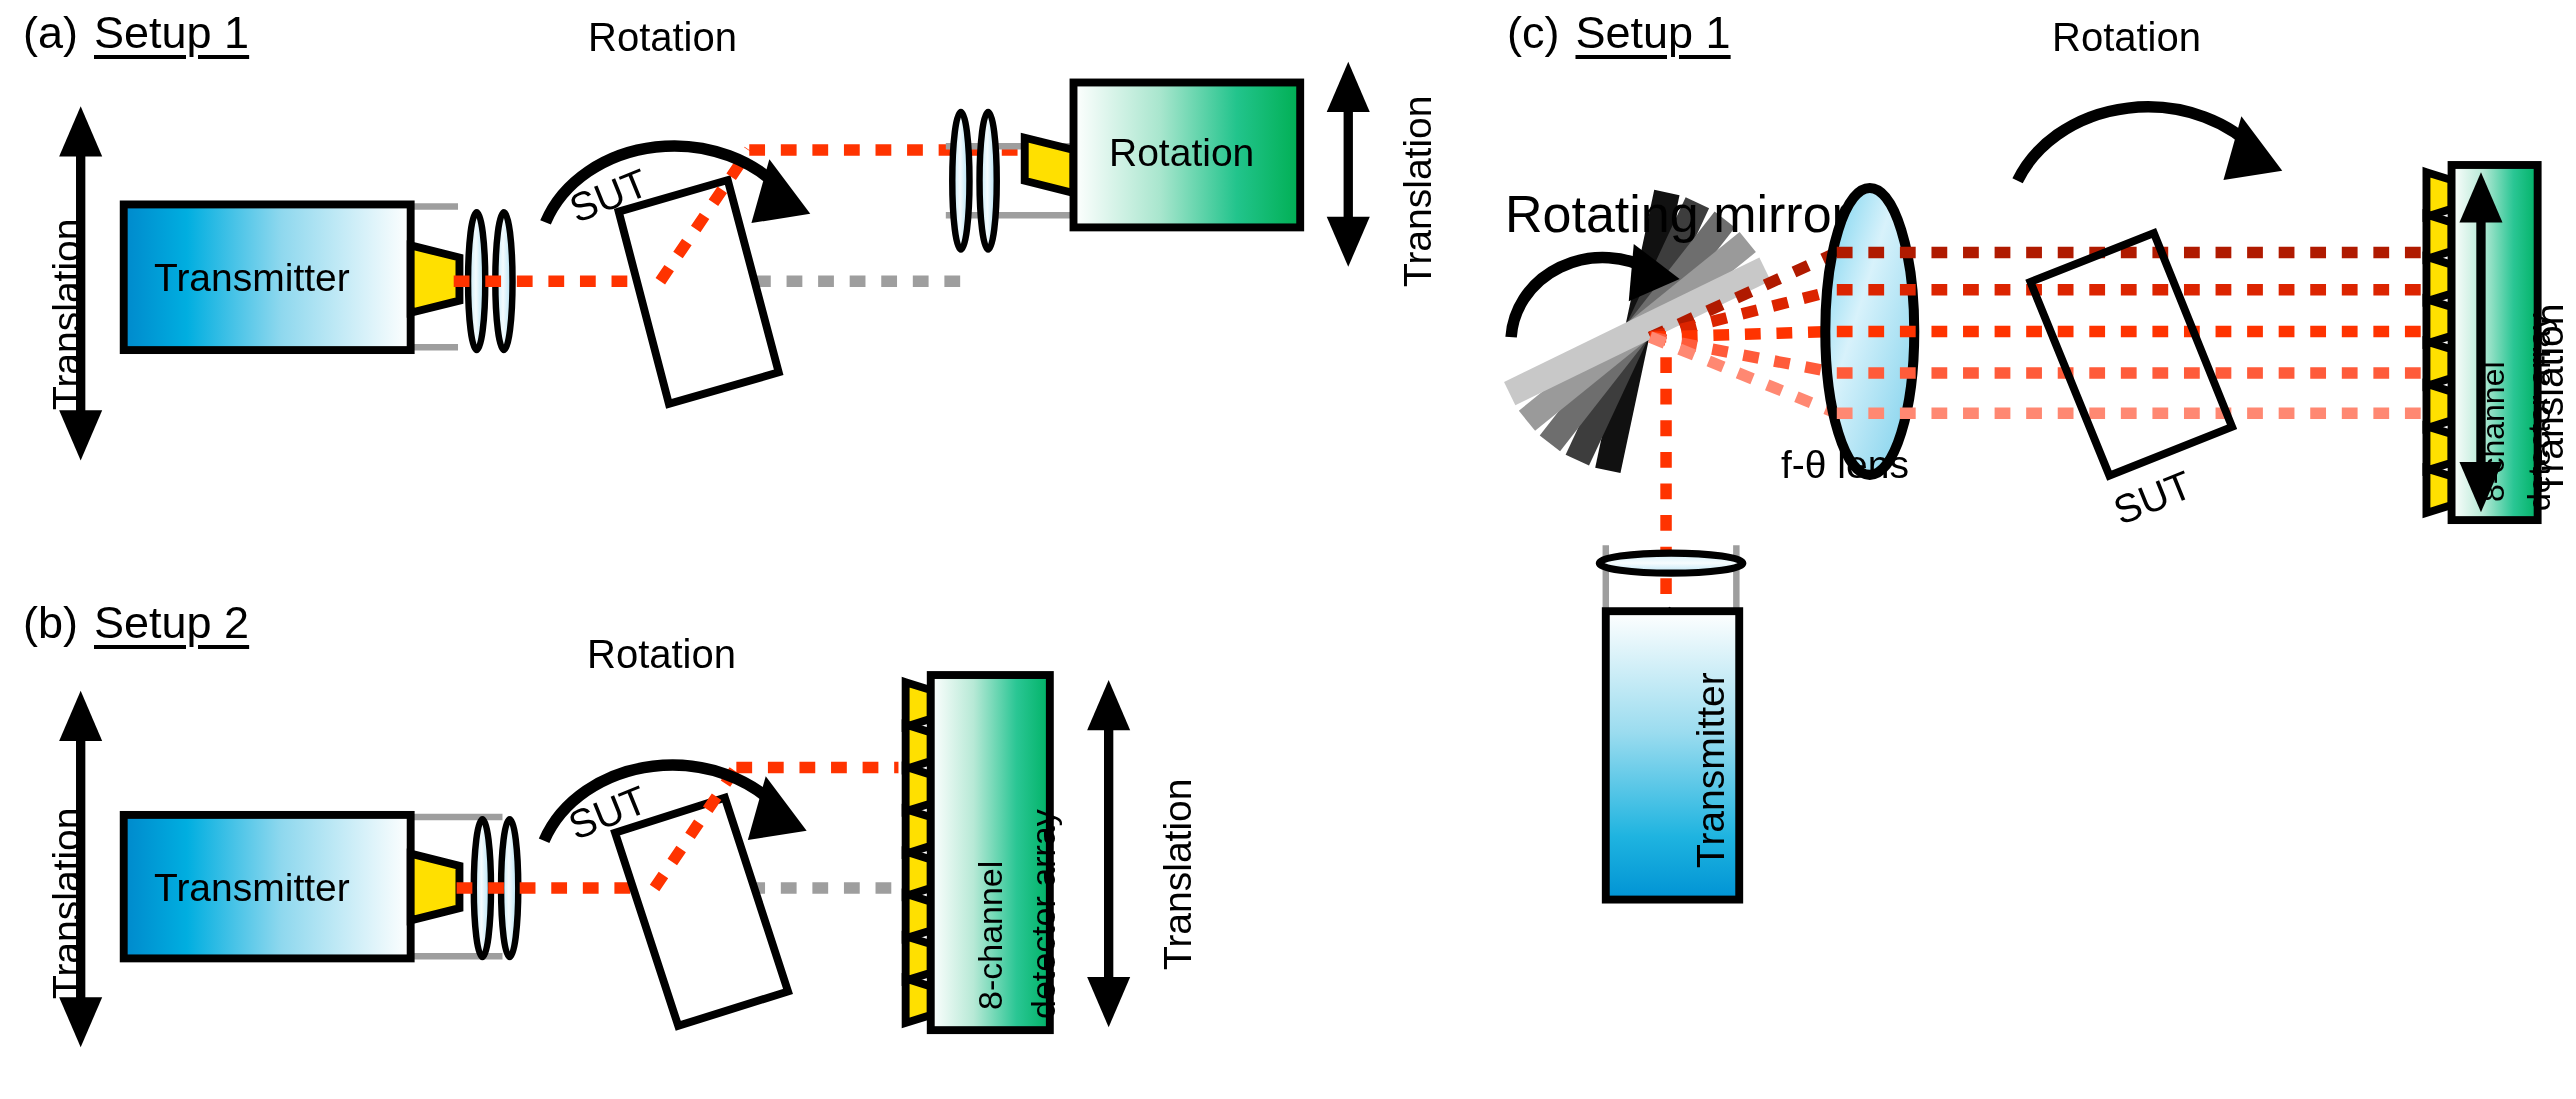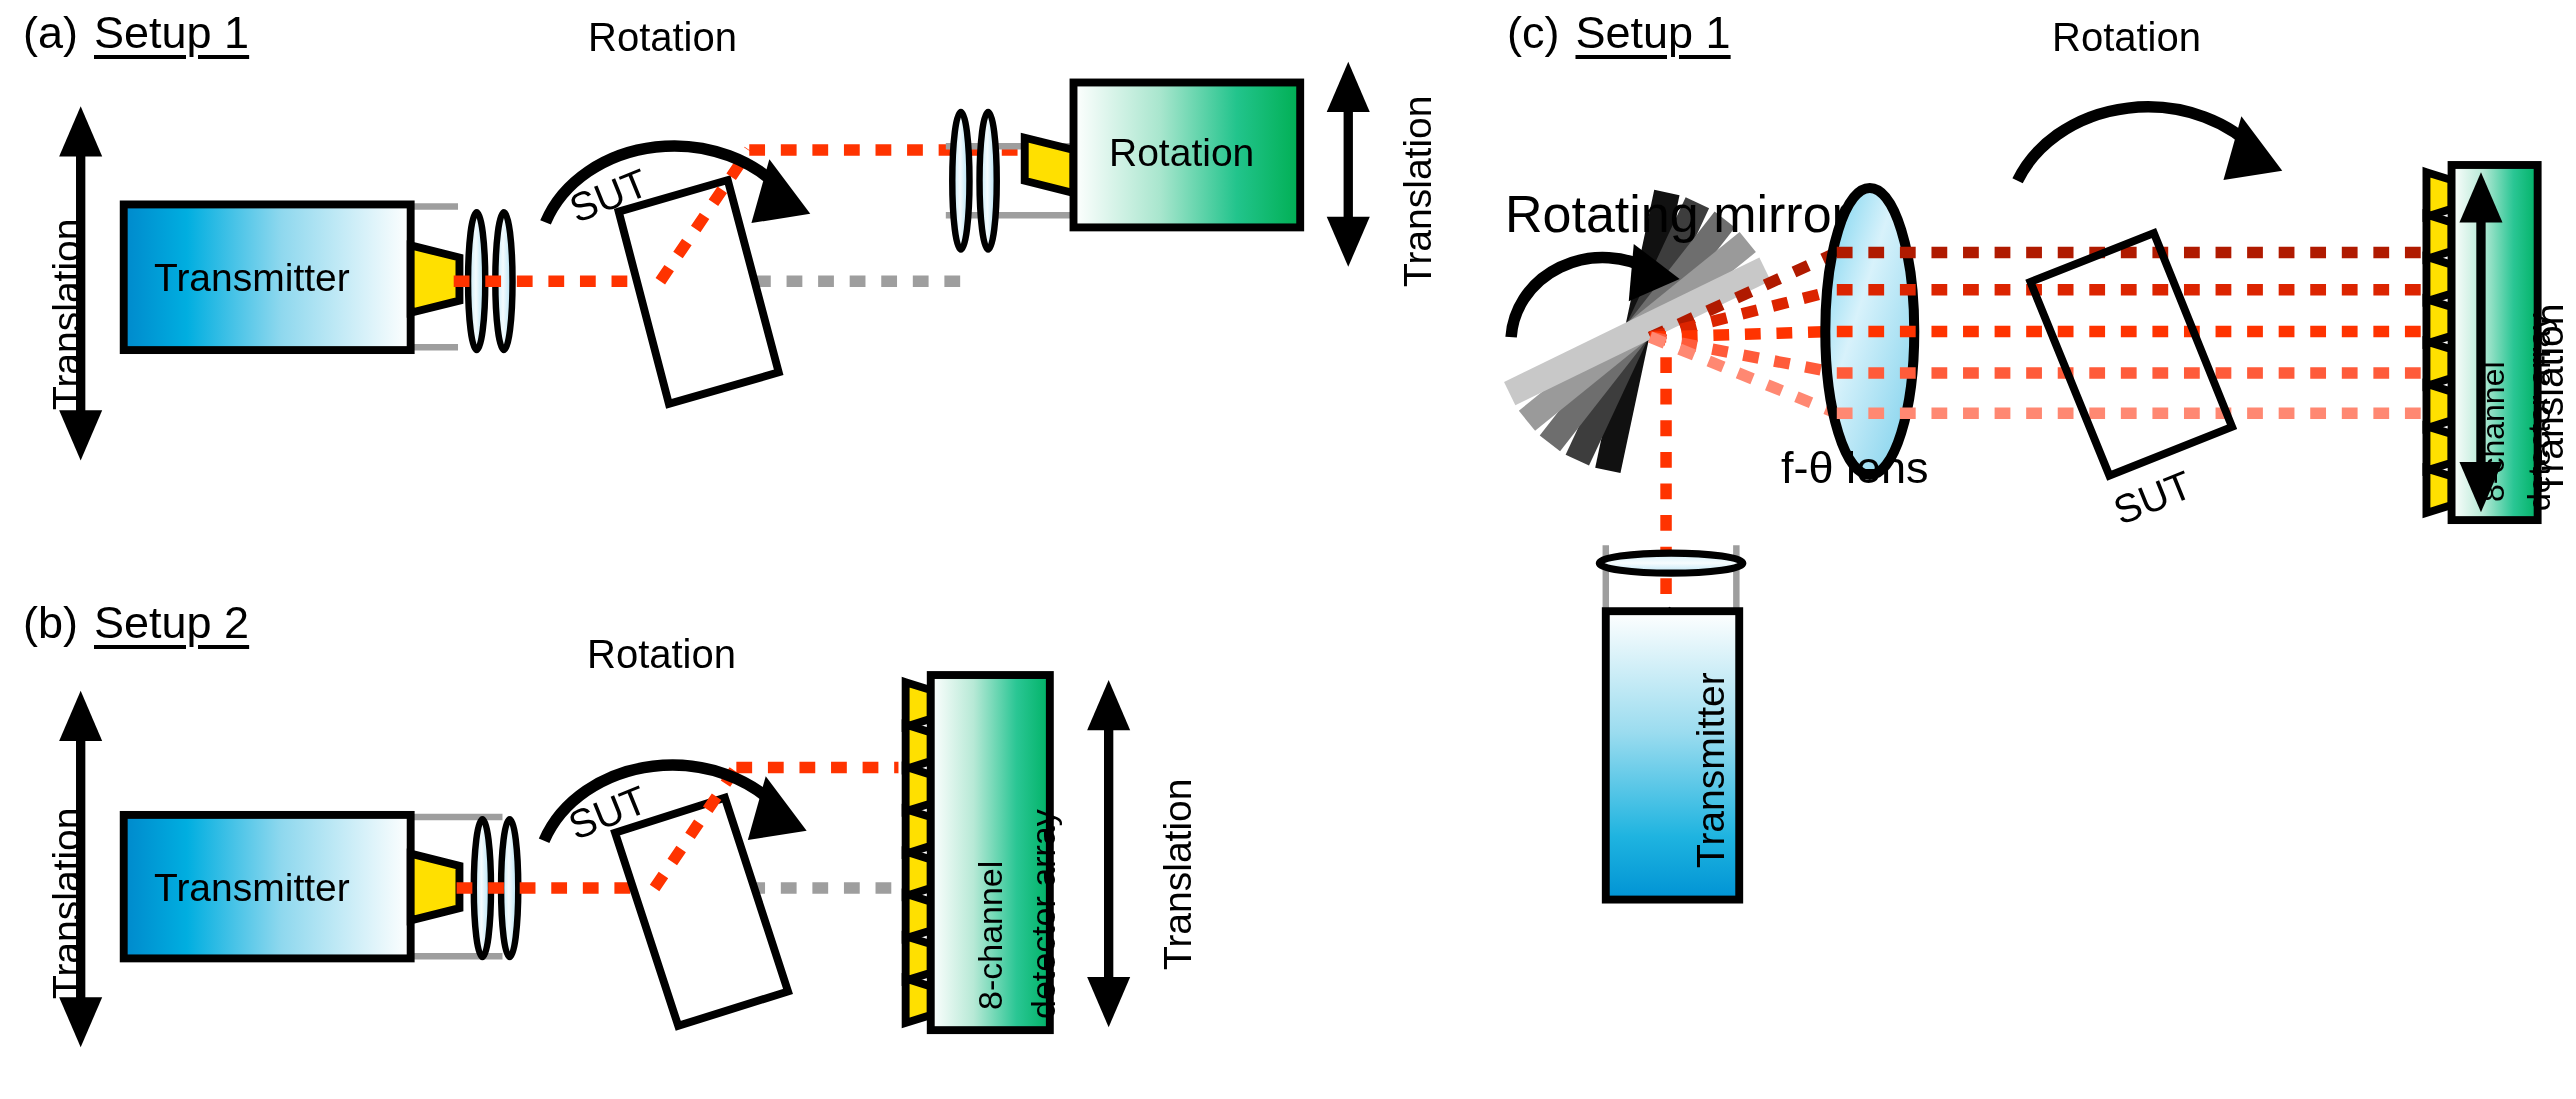--- a/index.html
+++ b/index.html
@@ -307,21 +307,21 @@
 
 <div class="lbl" style="left:154px;top:868px;font-size:39px;">Transmitter</div>
 
 <div class="lbl lbl-rot" style="left:973px;top:1010px;transform:rotate(-90deg);font-size:34px;">8-channel</div>
 <div class="lbl lbl-rot" style="left:1026px;top:1019px;transform:rotate(-90deg);font-size:34px;">detector array</div>
 
 <div class="lbl" style="left:1505px;top:188px;font-size:52px;">Rotating mirror</div>
 
 <div class="lbl" style="left:2052px;top:17px;font-size:40px;">Rotation</div>
 
-<div class="lbl" style="left:1781px;top:445px;font-size:45px;">f-θ lens</div>
+<div class="lbl" style="left:1781px;top:445px;font-size:39px;">f-θ lens</div>
 
 <div class="lbl lbl-rot" style="left:2108px;top:494px;transform:rotate(-22deg);font-size:40px;">SUT</div>
 
 <div class="lbl lbl-rot" style="left:1691px;top:868px;transform:rotate(-90deg);font-size:39px;">Transmitter</div>
 
 <div class="lbl lbl-rot" style="left:2477px;top:502px;transform:rotate(-90deg);font-size:32px;">8-channel</div>
 <div class="lbl lbl-rot" style="left:2523px;top:511px;transform:rotate(-90deg);font-size:32px;">detector array</div>
 
 <div class="lbl lbl-rot" style="left:2530px;top:495px;transform:rotate(-90deg);font-size:39px;">Translation</div>
 

